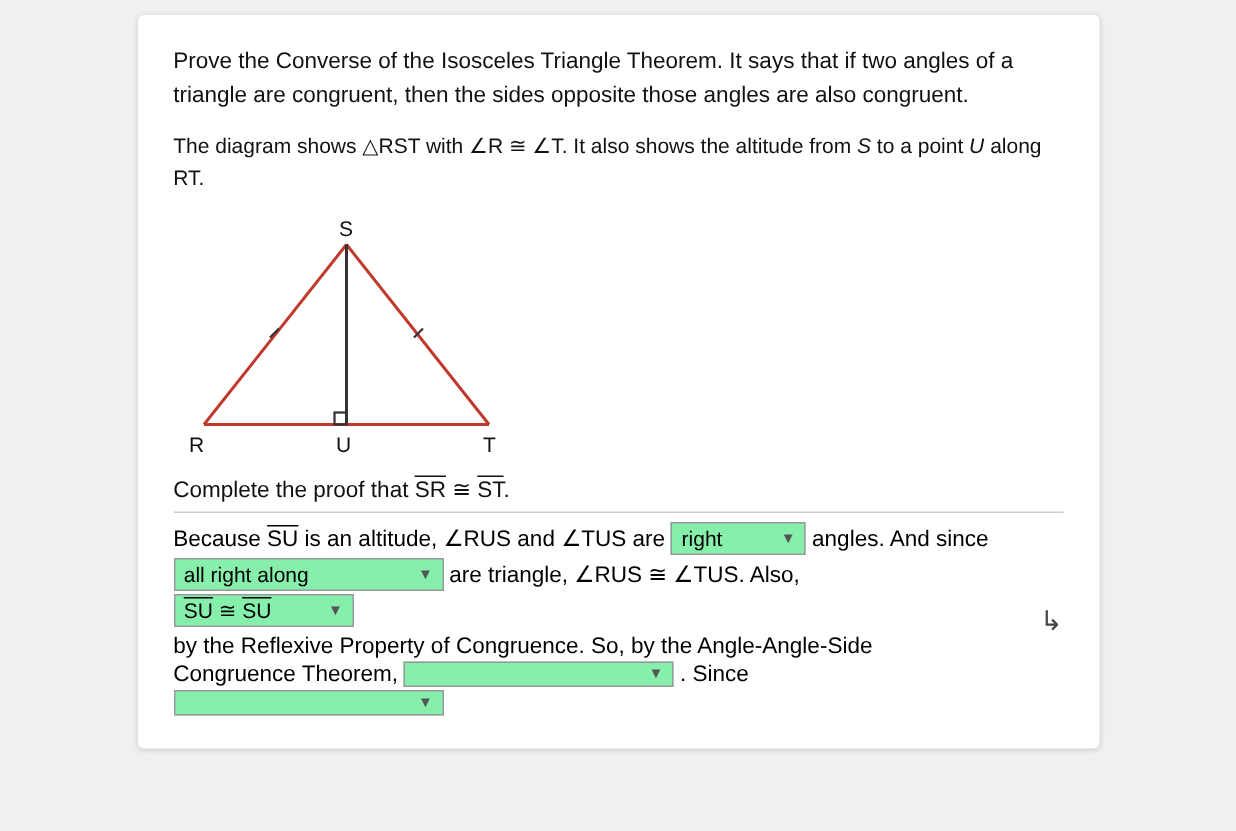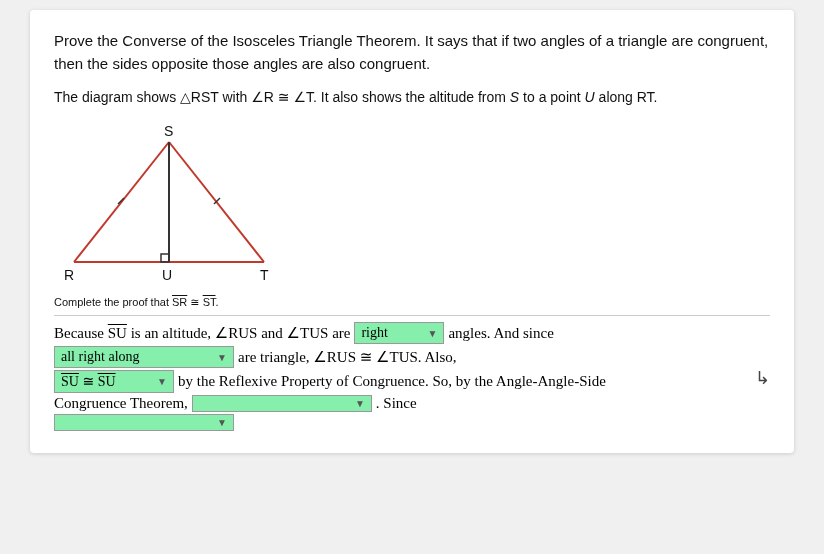--- a/index.html
+++ b/index.html
@@ -8,21 +8,21 @@
       font-family: Arial, sans-serif;
       font-size: 15px;
       display: flex;
       justify-content: center;
       align-items: flex-start;
       min-height: 554px;
       padding: 10px;
     }
     .card {
       background: #fff;
-      width: 764px;
+      width: 641px;
       padding: 20px 24px 20px 24px;
       border-radius: 4px;
       box-shadow: 0 1px 4px rgba(0,0,0,0.15);
     }
     .intro-text {
       font-size: 15px;
       line-height: 1.5;
       margin-bottom: 12px;
       color: #111;
     }
@@ -35,21 +35,21 @@
     .diagram-area {
       margin-bottom: 14px;
       display: flex;
       align-items: flex-end;
     }
     svg.triangle-diagram {
       width: 230px;
       height: 160px;
     }
     .complete-proof {
-      font-size: 11px;
+      font-size: 15px;
       margin-bottom: 0;
       color: #111;
     }
     .overline { text-decoration: overline; }
     .proof-line {
       display: flex;
       align-items: center;
       margin-bottom: 2px;
       flex-wrap: wrap;
       gap: 4px;
@@ -80,21 +80,20 @@
     .arrow-icon {
       font-size: 18px;
       color: #444;
       margin-left: auto;
       align-self: center;
     }
     .proof-row {
       display: flex;
       align-items: flex-start;
       gap: 20px;
-      font-family: Liberation Serif, serif;
     }
     .proof-lines-container {
       flex: 1;
     }
     .separator {
       border: none;
       border-top: 1px solid #ccc;
       margin: 6px 0;
       width: 100%;
     }

